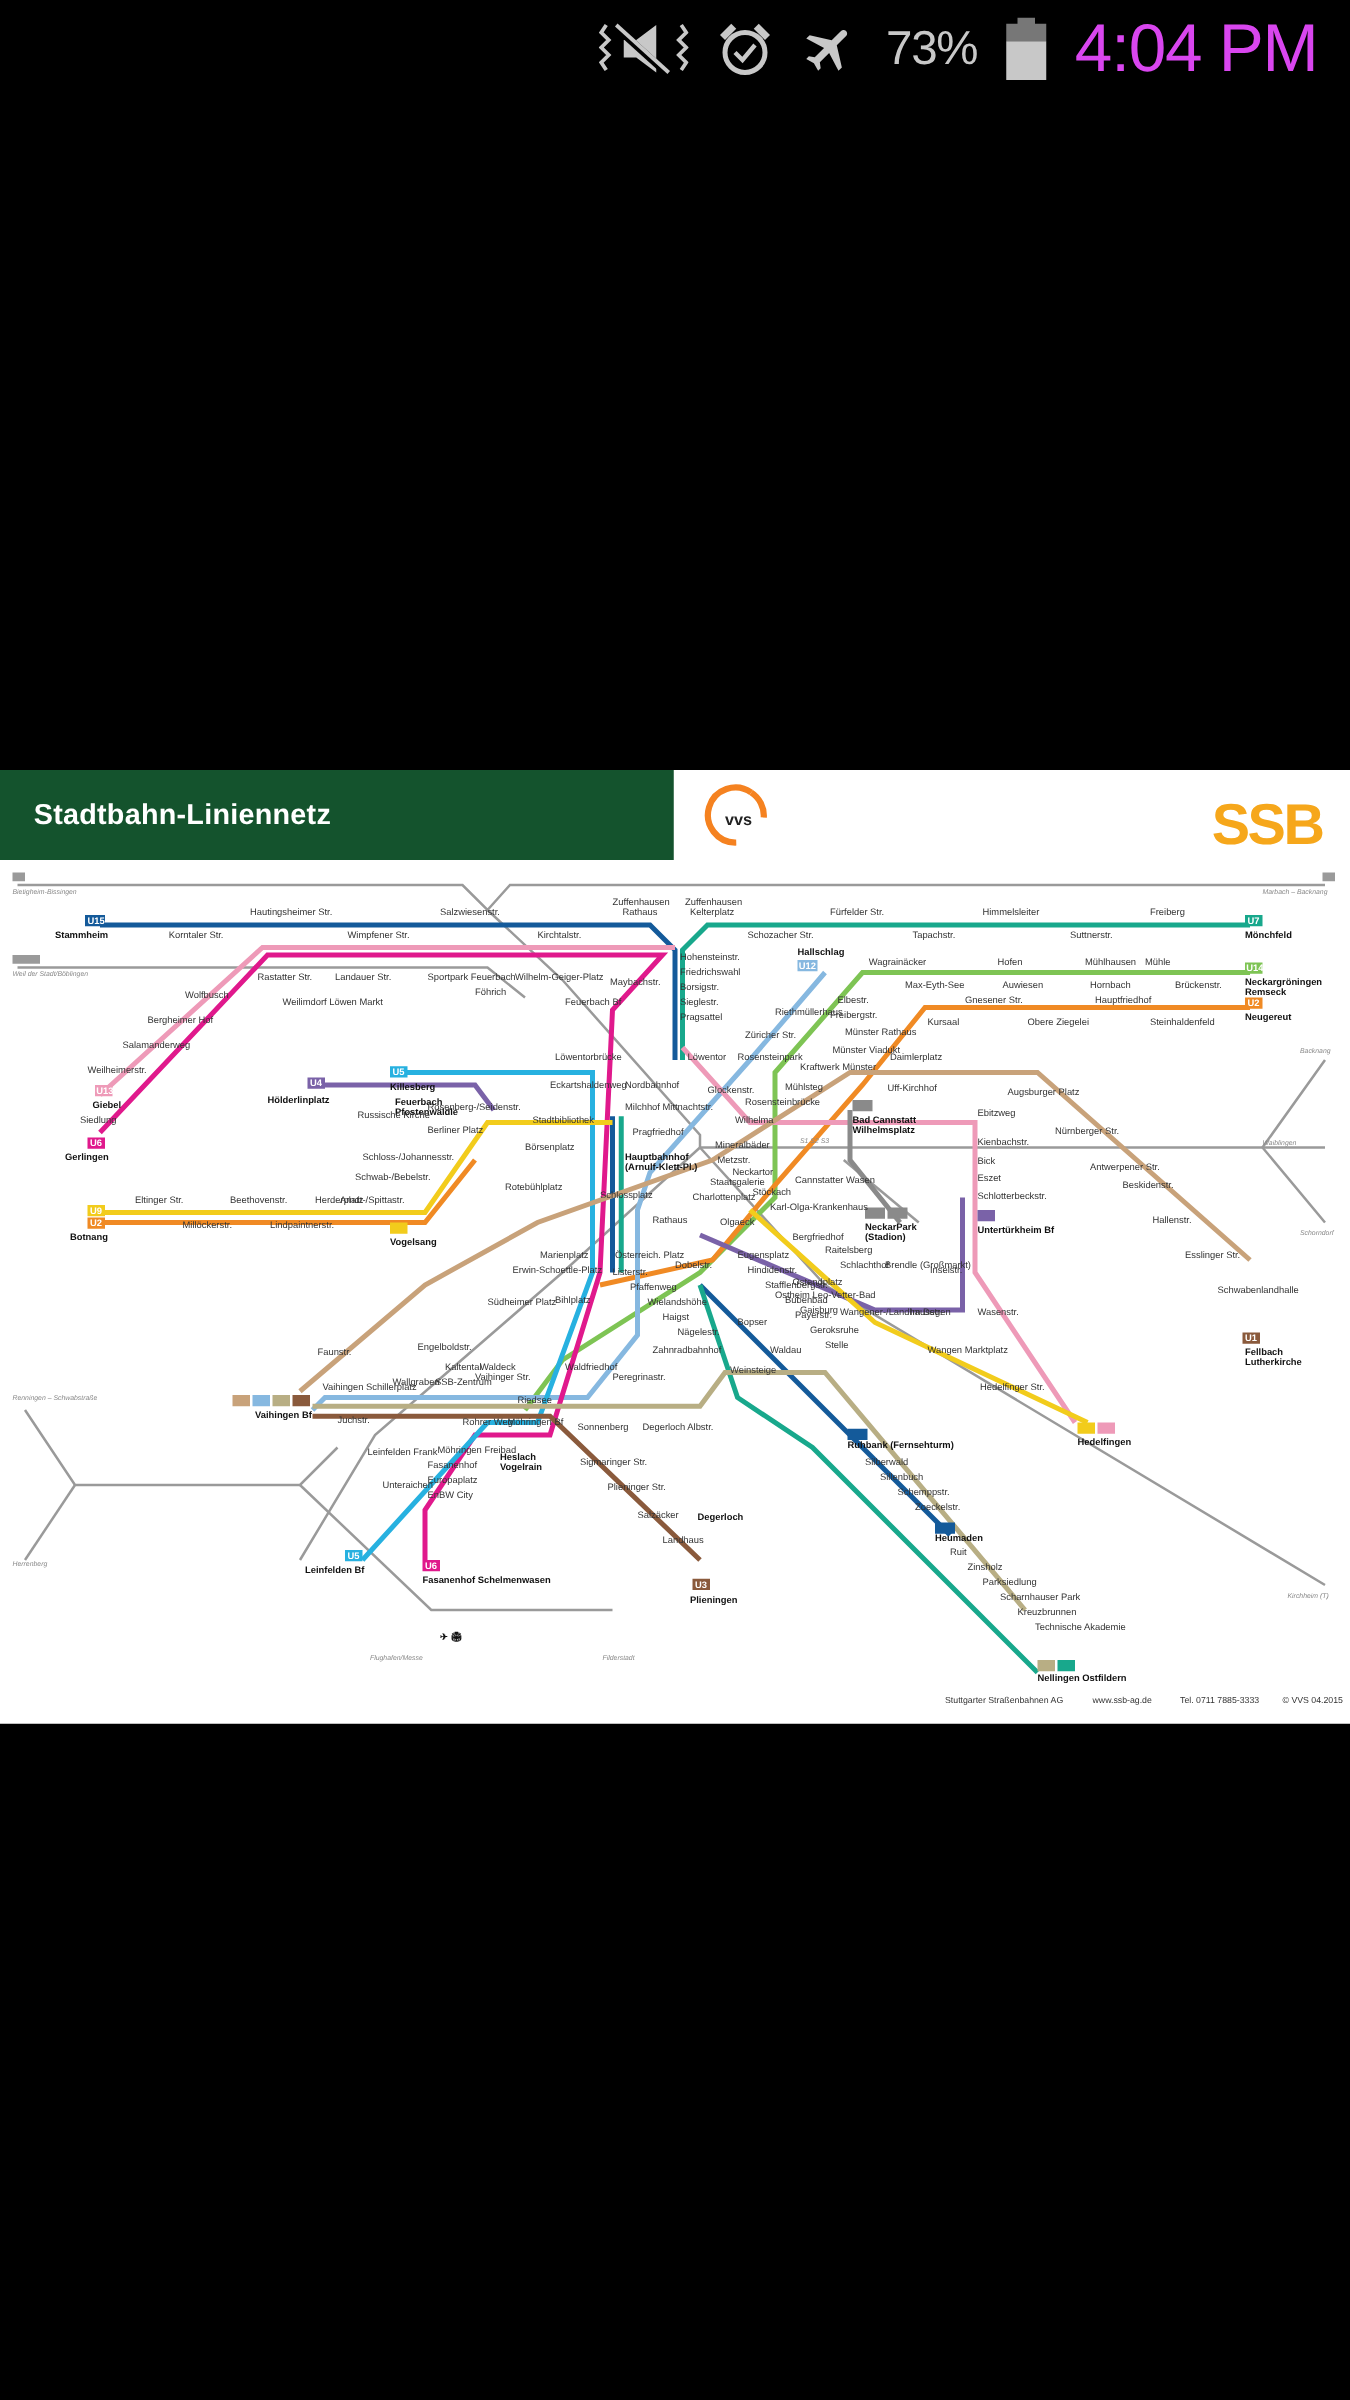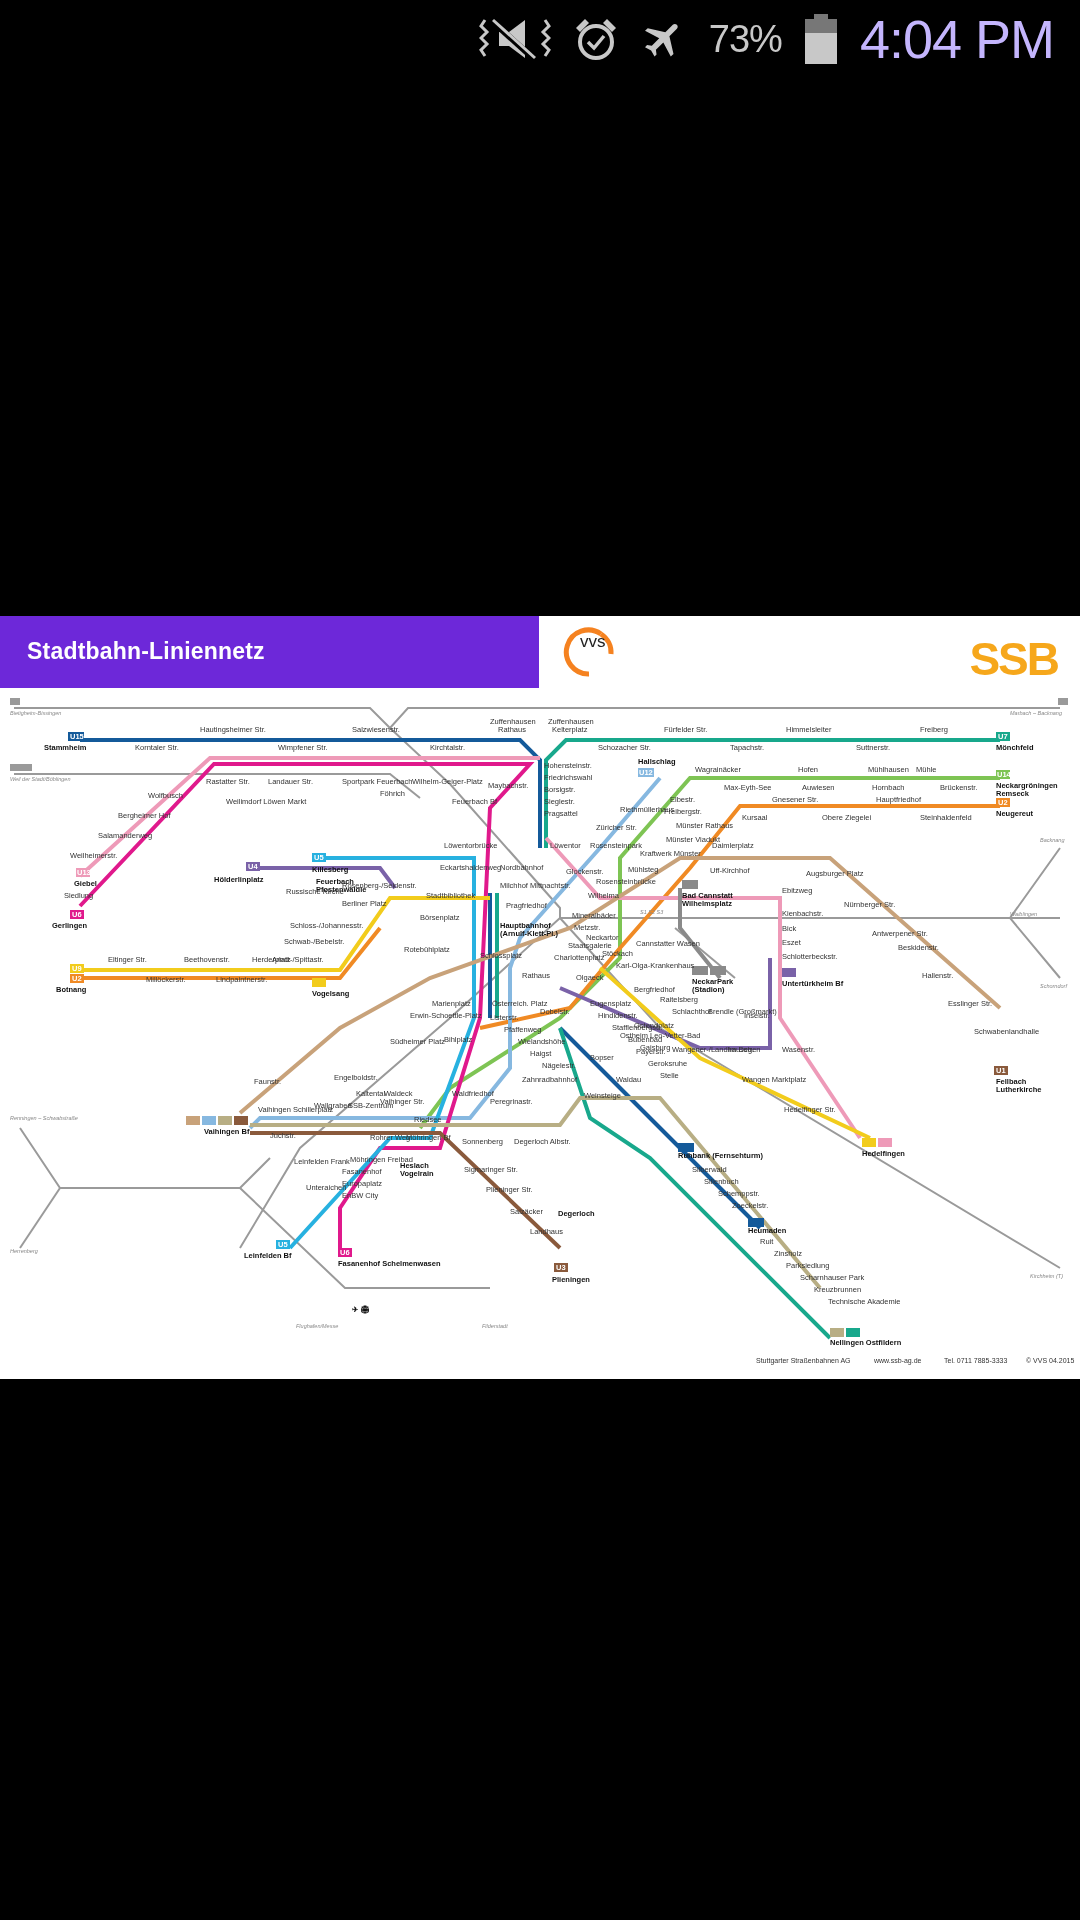--- a/index.html
+++ b/index.html
@@ -5,28 +5,28 @@
   html, body { margin:0; padding:0; }
   body {
     width:1080px; height:1920px; background:#000; position:relative; overflow:hidden;
     font-family:"Liberation Sans", "DejaVu Sans", sans-serif;
   }
   
   .statusbar { position:absolute; left:0; top:0; width:1080px; height:78px; background:#000; }
   .sb-right { position:absolute; right:26px; top:8px; height:62px; display:flex; align-items:center; gap:22px; color:#c8c8c8; }
   .sb-icon svg { display:block; }
   .sb-battery-pct { font-size:38px; color:#c8c8c8; letter-spacing:-1px; }
-  .sb-time { font-size:54px; color:#c4b5fd; font-weight:400; letter-spacing:-1px; }
+  .sb-time { font-size:54px; color:#d946ef; font-weight:400; letter-spacing:-1px; }
 
   
   .map-frame { position:absolute; left:0; top:616px; width:1080px; height:763px; background:#fff; overflow:hidden; }
-  .header-band { position:absolute; left:0; top:0; width:539px; height:72px; background:#6d28d9; }
+  .header-band { position:absolute; left:0; top:0; width:539px; height:72px; background:#14532d; }
   .header-title { position:absolute; left:27px; top:22px; color:#fff; font-weight:700; font-size:23px; letter-spacing:0.2px; }
   .vvs-logo { position:absolute; left:563px; top:10px; width:56px; height:52px; }
-  .vvs-text { position:absolute; left:580px; top:16px; font-weight:400; font-size:17px; color:#222; }
+  .vvs-text { position:absolute; left:580px; top:32px; font-weight:700; font-size:13px; color:#222; }
   .ssb-logo { position:absolute; right:22px; top:16px; font-weight:700; font-size:46px; color:#f6a71b; letter-spacing:-2px; }
 
   .map-svg { position:absolute; left:0; top:72px; }
   .st { font-size:7.5px; fill:#333; font-family:"Liberation Sans", sans-serif; }
   .stb { font-size:7.5px; fill:#111; font-weight:700; font-family:"Liberation Sans", sans-serif; }
   .sm { font-size:5.5px; fill:#888; font-style:italic; font-family:"Liberation Sans", sans-serif; }
   .badge-text { font-size:7.5px; fill:#fff; font-weight:700; font-family:"Liberation Sans", sans-serif; }
 
   .footer { position:absolute; left:0; bottom:6px; width:1080px; height:20px; font-size:7px; color:#333; }
   .footer span { position:absolute; top:4px; }

